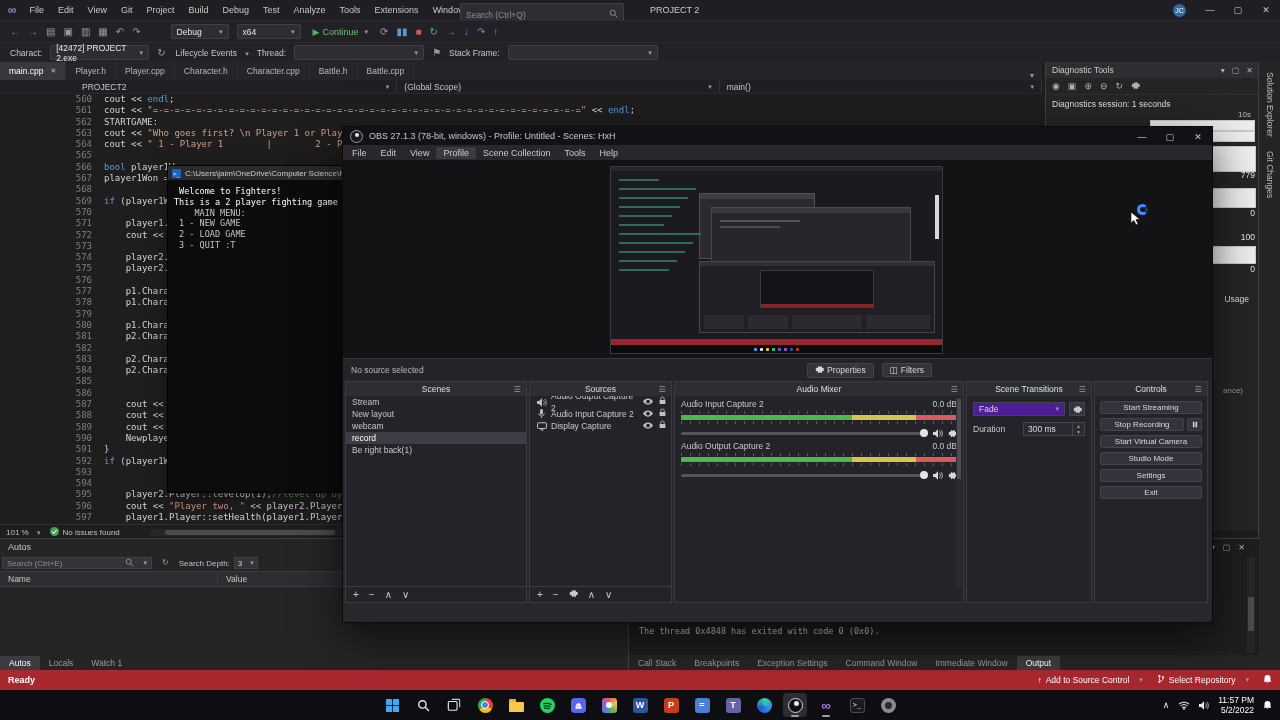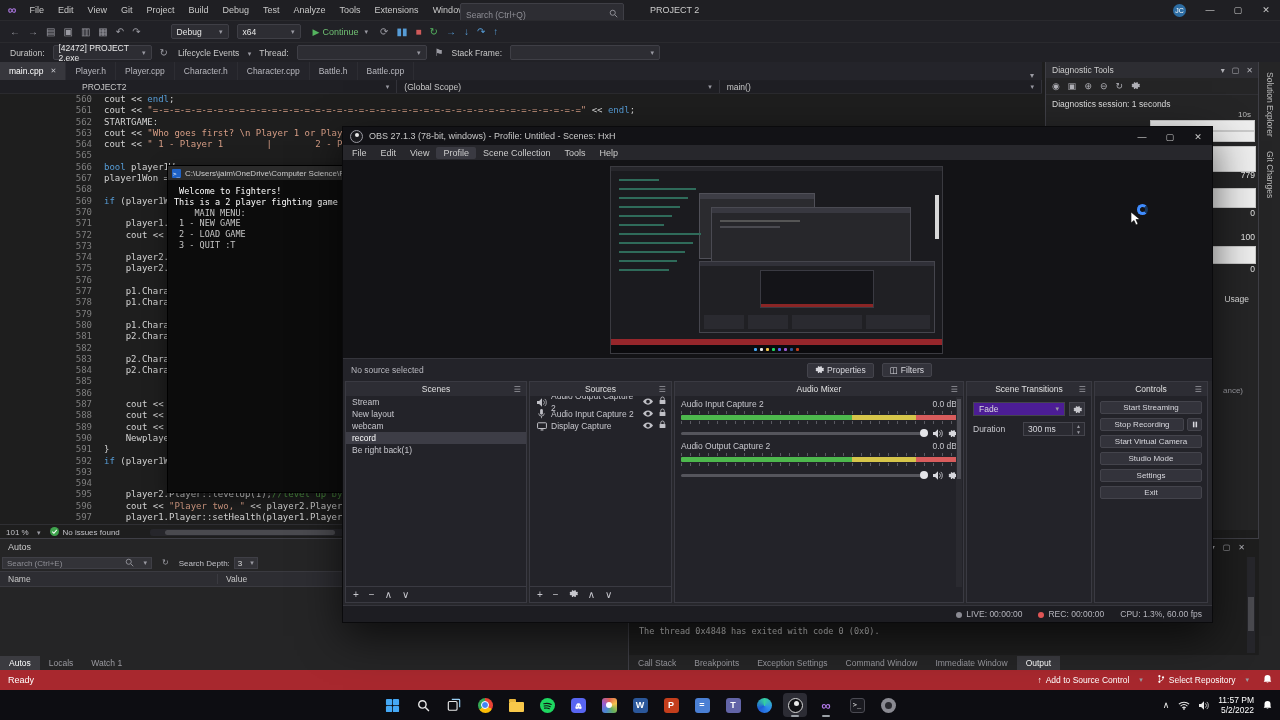--- a/index.html
+++ b/index.html
@@ -88,21 +88,21 @@
   .ptab{font-size:8.5px;color:#9a9aa0;padding:2px 9px;}
   .ptab.active{background:#3b3b40;color:#ffffff;}
 
   .vs-output{left:628px;top:538px;width:630px;height:132px;background:#1e1e1e;border-top:1px solid #3f3f46;border-left:1px solid #3f3f46;z-index:1;}
   .out-head-icons{position:absolute;right:14px;top:4px;display:flex;gap:8px;color:#b0b0b6;font-size:8px;}
   .out-text{position:absolute;left:10px;top:87px;font-family:"DejaVu Sans Mono",monospace;font-size:8.5px;color:#cccccc;white-space:pre;}
   .vscroll{position:absolute;right:4px;top:18px;width:8px;height:96px;background:#26262b;}
   .vscroll .thumb{position:absolute;left:1px;top:40px;width:6px;height:34px;background:#4a4a4f;}
 
   .vs-statusbar{left:0;top:670px;width:1280px;height:20px;display:flex;align-items:center;color:#ffffff;z-index:1;}
-  .vs-statusbar .ready{font-size:9px;margin-left:8px;}
+  .vs-statusbar .ready{font-size:9px;margin-left:8px;font-weight:bold;}
   .sb-right{margin-left:auto;display:flex;align-items:center;gap:14px;margin-right:8px;font-size:8.5px;}
   .sb-item{display:flex;align-items:center;gap:4px;}
 
   
   #console-win{left:168px;top:166px;width:530px;height:326px;z-index:5;background:#0c0c0c;box-shadow:0 0 0 1px #000,0 6px 18px rgba(0,0,0,.5);}
   .console-title{height:14px;background:#2b2b2b;display:flex;align-items:center;font-size:8px;color:#cccccc;padding-left:4px;gap:4px;}
   .cmdico{width:9px;height:9px;background:#1f62c5;border-radius:1px;color:#fff;font-size:6px;line-height:9px;text-align:center;
     font-family:"DejaVu Sans Mono",monospace;flex:none;}
   .console-body{padding:6px 0 0 6px;font-family:"DejaVu Sans Mono",monospace;font-size:8.5px;line-height:10.8px;color:#c5c5c5;}
   .cline{white-space:pre;}
@@ -273,21 +273,21 @@
       <span id="ls-ico"><svg width="8" height="9" viewBox="0 0 10 12">
             <circle cx="5" cy="3" r="2.4" fill="currentColor"></circle>
             <path d="M0.5 11c.6-3 2.2-4.4 4.5-4.4S8.9 8 9.5 11z" fill="currentColor"></path>
           </svg></span>
       <span>Live Share</span>
     </span>
     <span class="preview-badge">PREVIEW</span>
   </div>
 
   <div class="abs vs-debugrow">
-    <span class="dlabel">Duration:</span>
+    <span class="dlabel">Charact:</span>
     <span class="combo" style="width:99px;">
       <span>[42472] PROJECT 2.exe</span>
         <span class="carrow">▾</span>
     </span>
     <span class="tbi">↻</span>
     <span class="dlabel" style="margin-left:6px;"><span>Lifecycle Events</span> <span class="carrow">▾</span></span>
     <span class="dlabel">Thread:</span>
     <span class="combo" style="width:130px;">
         <span></span>
         <span class="carrow">▾</span>
@@ -951,25 +951,20 @@
           </div>
           <div class="ctl-row">
             <div class="ctl-btn">Settings</div>
           </div>
           <div class="ctl-row">
             <div class="ctl-btn">Exit</div>
           </div>
         </div>
     </div>
 
-    <div class="obs-status">
-      <span><span class="dot" id="live-dot" style="background: rgb(139, 139, 147);"></span><span>LIVE: 00:00:00</span></span>
-      <span><span class="dot" id="rec-dot" style="background: rgb(224, 85, 85);"></span><span>REC: 00:00:00</span></span>
-      <span>CPU: 1.3%, 60.00 fps</span>
-    </div>
   </div>
 
   <div class="abs" id="taskbar">
     <div class="tb-center" id="tb-icons">
         <div class="tb-icon">
           <span class="gl">
             <svg width="15" height="15" viewBox="0 0 16 16">
               <g fill="#45a8f5">
                 <rect x="1" y="1" width="6.6" height="6.6" rx="1"></rect>
                 <rect x="8.4" y="1" width="6.6" height="6.6" rx="1"></rect>

